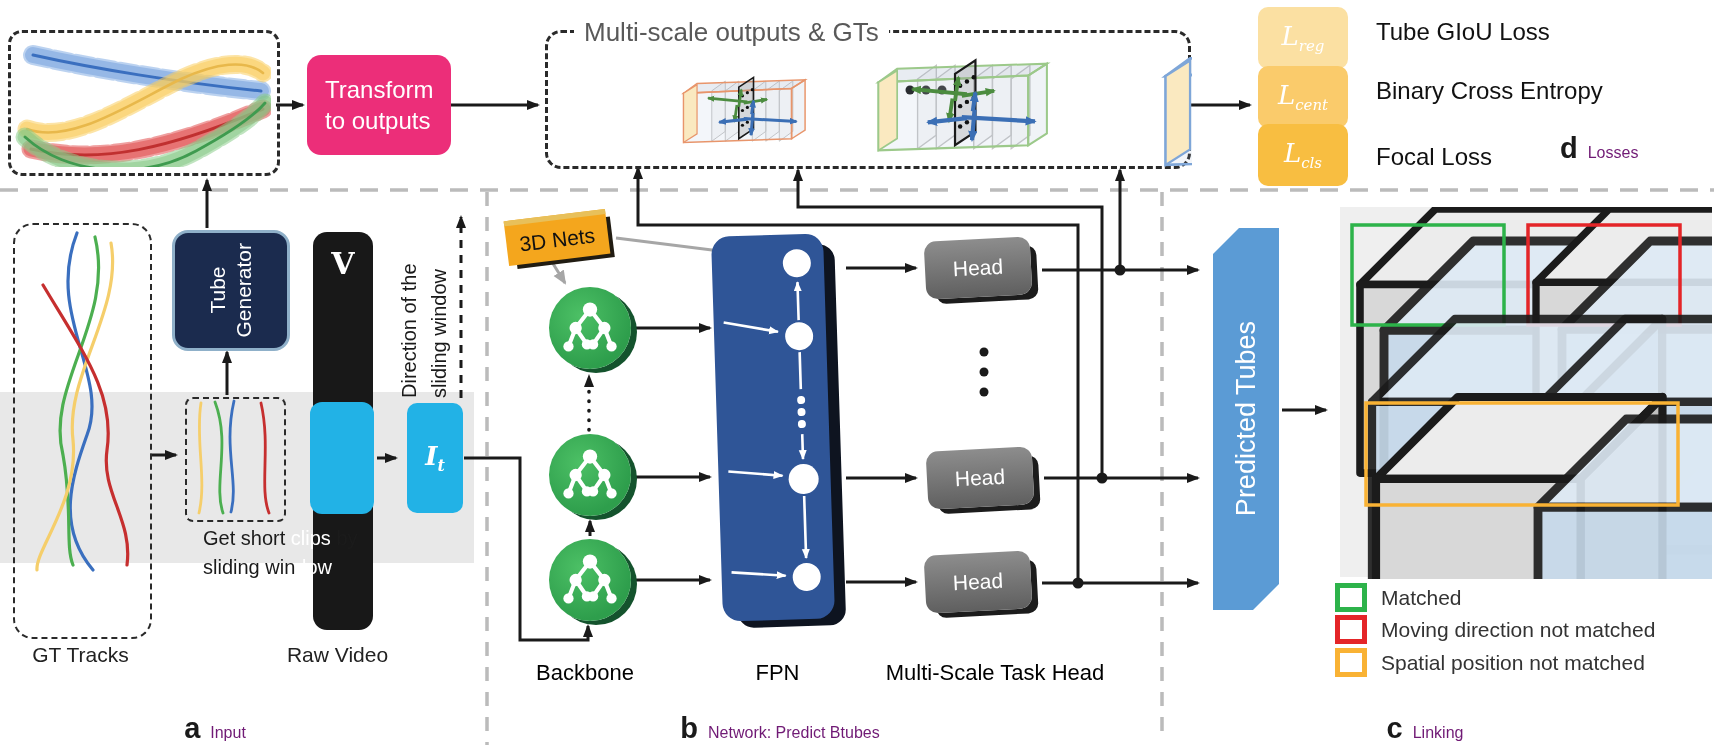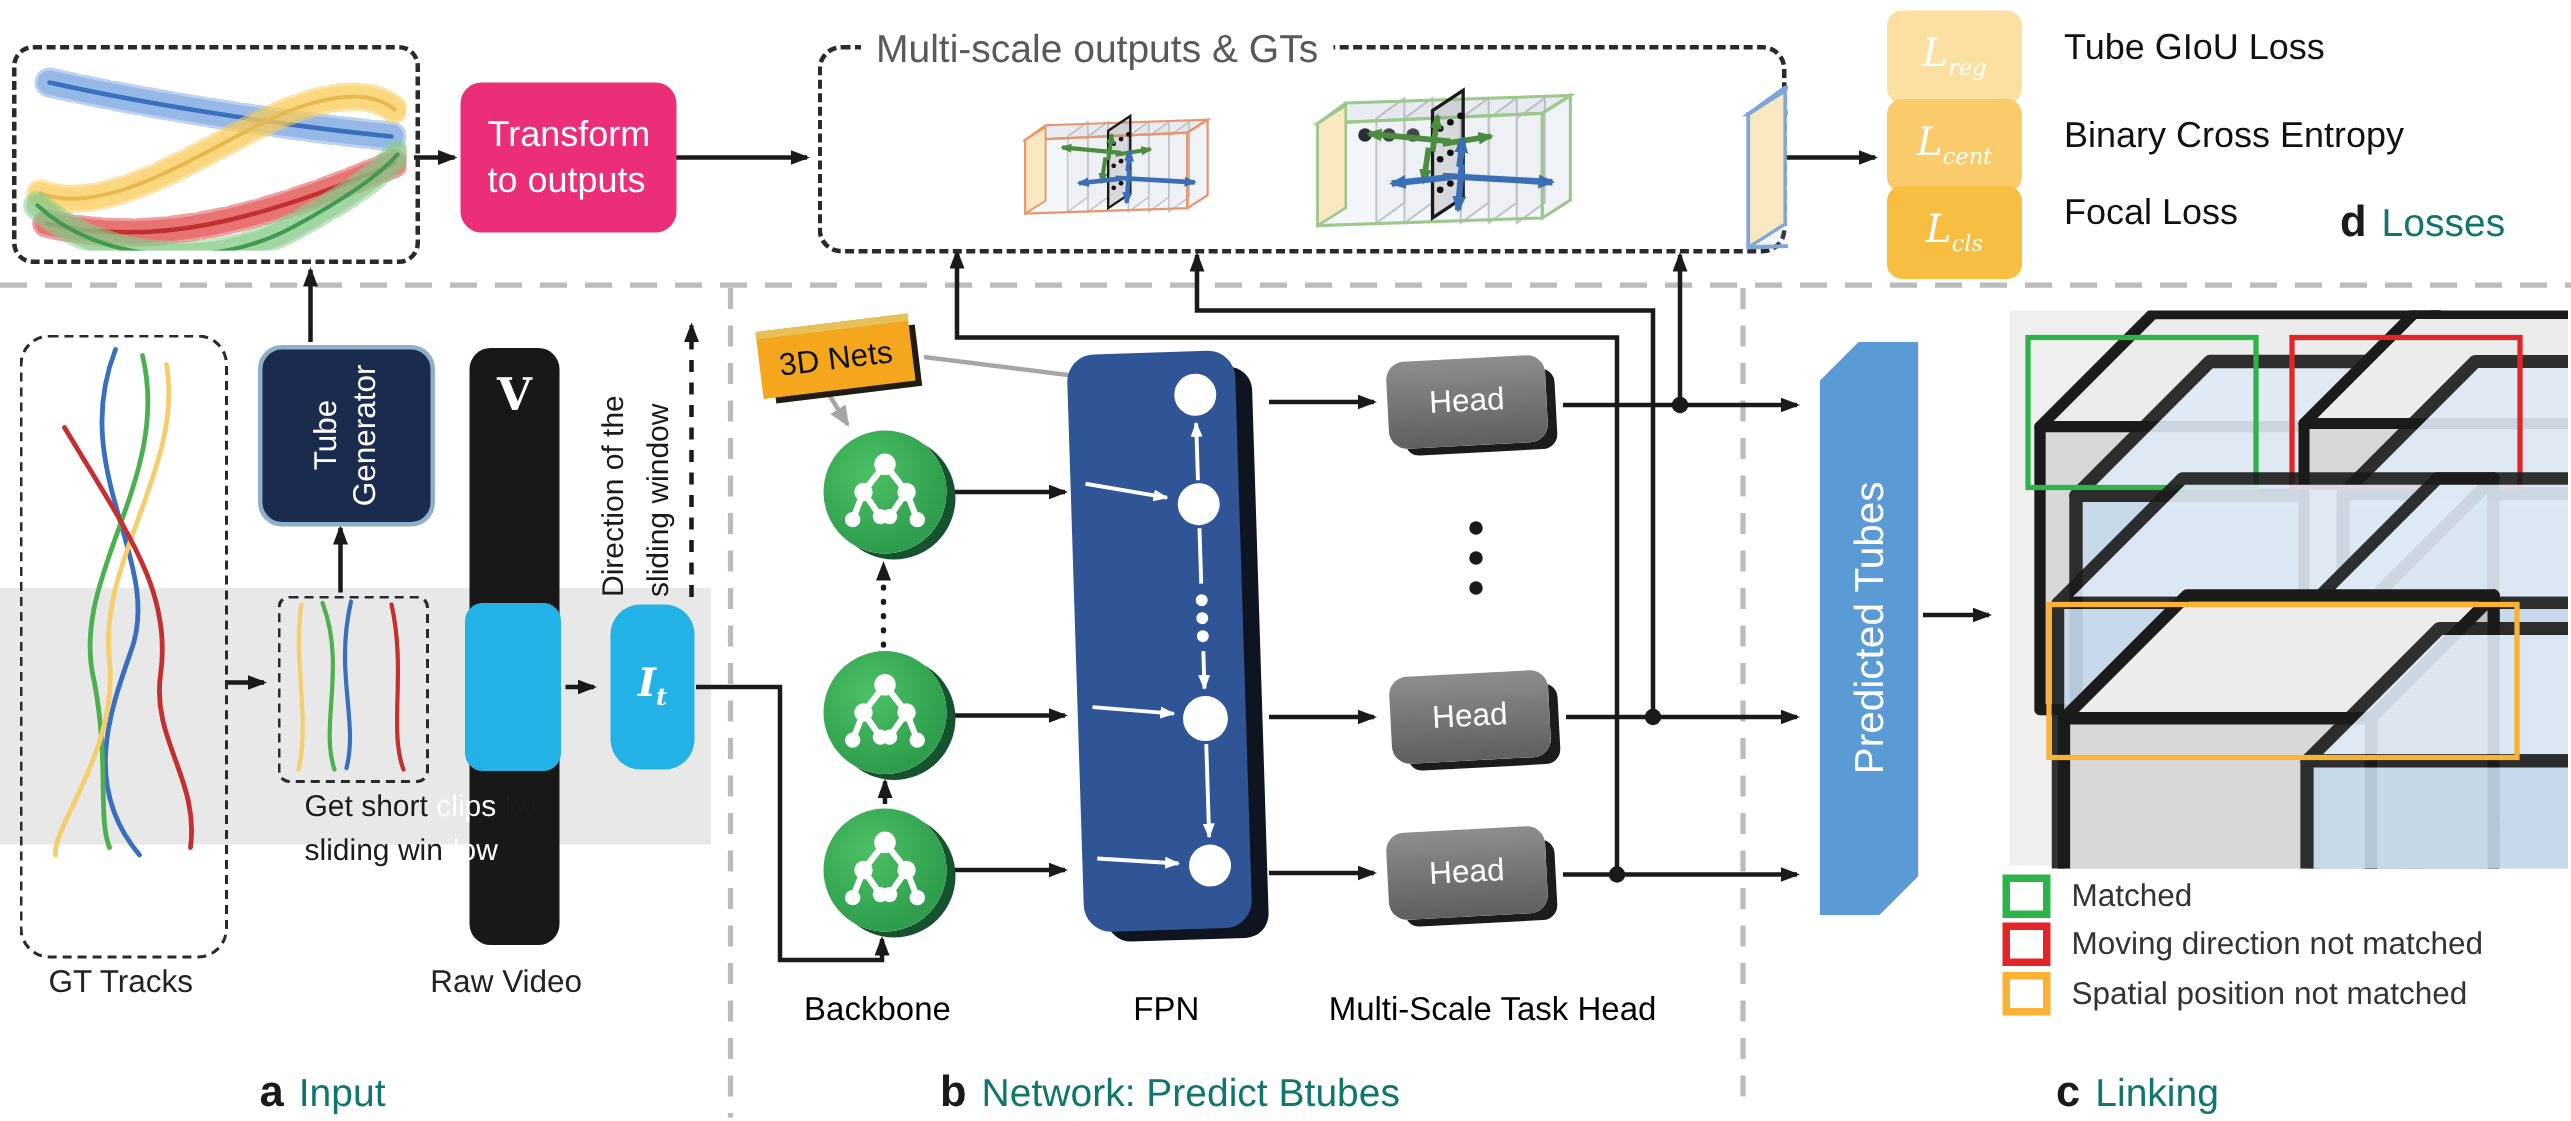--- a/index.html
+++ b/index.html
@@ -20,36 +20,36 @@
   .pink{background:#EC2E79;border-radius:14px;color:#fff;font-size:24px;line-height:1.3;
         display:flex;flex-direction:column;justify-content:center;padding-left:18px;}
 
   
   .lossbox{width:90px;height:62px;border-radius:10px;display:flex;align-items:center;justify-content:center;}
   .lsym{font-family:"DejaVu Serif","Liberation Serif",serif;font-style:italic;color:#fff;font-size:26px;}
   .lsym sub{font-size:15px;}
   .lossname{font-size:24px;color:#111;line-height:28px;white-space:nowrap;}
 
   .capletter{font-weight:bold;font-size:29px;}
-  .captext{font-size:26px;color:#0f766e;}
+  .captext{font-size:16px;color:#701a75;}
   .caption{display:flex;gap:10px;align-items:baseline;justify-content:center;}
 
   .smalllabel{font-size:21px;color:#222;text-align:center;white-space:nowrap;}
   .rowlabel{font-size:22px;color:#000000;text-align:center;white-space:nowrap;}
 
   
   .tubegen{background:#1B2B4E;border:3px solid #8FB0C9;border-radius:16px;
            display:flex;align-items:center;justify-content:center;}
   .vtext{writing-mode:vertical-rl;transform:rotate(180deg);}
   .tubegen .vtext{color:#fff;font-size:21px;line-height:1.25;text-align:center;}
   .rawvideo{background:#181818;border-radius:14px;}
   .vsym{font-family:"DejaVu Serif","Liberation Serif",serif;font-weight:bold;color:#fff;
         font-size:30px;text-align:center;margin-top:14px;}
   .clip{background:#22B2E6;border-radius:12px;}
-  .itbox{background:#22B2E6;border-radius:20px;display:flex;align-items:center;justify-content:center;}
+  .itbox{background:#22B2E6;border-radius:10px;display:flex;align-items:center;justify-content:center;}
   .itsym{font-family:"DejaVu Serif","Liberation Serif",serif;font-weight:bold;font-style:italic;
          color:#fff;font-size:26px;}
   .itsym sub{font-size:16px;}
   .dirtext{font-size:20px;color:#1a1a1a;line-height:1.5;}
   .clipstext{font-size:20px;line-height:29px;white-space:nowrap;}
   .seg-dark{color:#1b1b1b;} .seg-light{color:#fff;}
 
   
   .nets3d{background:#F4A61D;border-top:5px solid #E8C05A;box-shadow:6px 6px 0 -2px #211c12;
           transform:rotate(-7deg);display:flex;align-items:center;justify-content:center;
@@ -244,21 +244,21 @@
     <span class="lsym"><span>L</span><sub>reg</sub></span>
   </div>
   <div class="abs lay lossbox" style="left: 1258px; top: 66px; background: rgb(250, 203, 107);">
     <span class="lsym"><span>L</span><sub>cent</sub></span>
   </div>
   <div class="abs lay lossbox" style="left: 1258px; top: 124px; background: rgb(248, 190, 65);">
     <span class="lsym"><span>L</span><sub>cls</sub></span>
   </div>
   <div class="abs lay lossname" style="left:1376px;top:18px;">Tube GIoU Loss</div>
   <div class="abs lay lossname" style="left:1376px;top:77px;">Binary Cross Entropy</div>
-  <div class="abs lay lossname" style="left:1376px;top:128px;">Focal Loss</div>
+  <div class="abs lay lossname" style="left:1376px;top:143px;">Focal Loss</div>
   <div class="abs lay caption" style="left:1560px;top:132px;">
     <span class="capletter">d</span>
     <span class="captext">Losses</span>
   </div>
 
   <div class="abs lay" style="left:13px;top:223px;width:135px;height:412px;border:2.5px dashed #2a2a2a;border-radius:20px;">
     <svg width="130" height="407">
       <g fill="none" stroke-width="3.2" stroke-linecap="round">
         <path d="M62,8 C30,90 95,150 72,210 C58,250 40,300 78,345" stroke="#3A6FBF"></path>
         <path d="M80,12 C100,95 30,160 48,230 C58,285 50,320 58,340" stroke="#4CAF50"></path>

